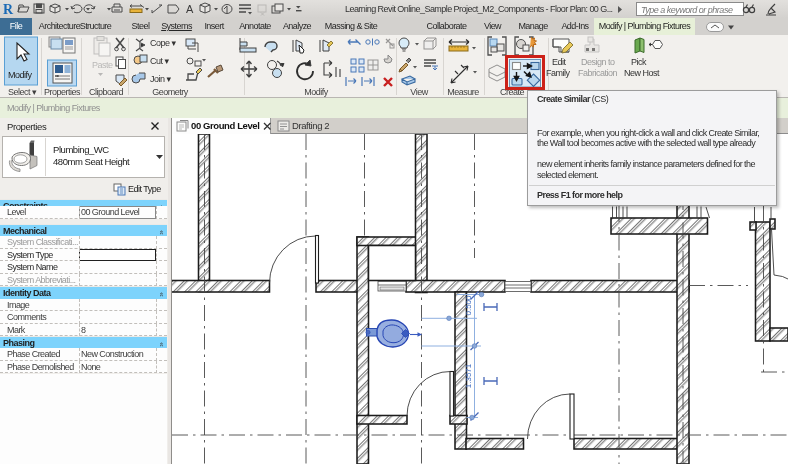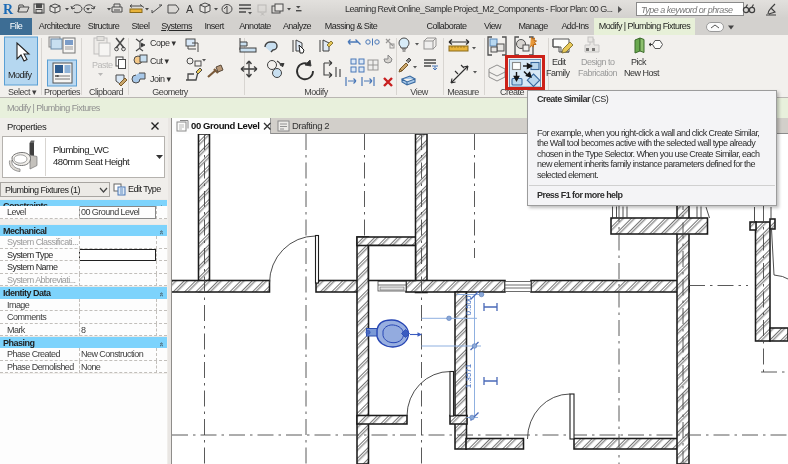--- a/index.html
+++ b/index.html
@@ -109,21 +109,21 @@
 <circle cx="4" cy="8" r="2.6"></circle>
           <circle cx="10" cy="8" r="2.6"></circle>
           <path d="M4 5 l1.5 -2.5 M10 5 l1.5 -2.5 M6.6 8 h0.8"></path>
 <path d="M26 12 c0 -4 2 -4 3 -6 l4 -4 M29 6 l4 4 c-2 1 -4 1 -6 2 M24 13 h10"></path>
 </g>
       </svg>
 </div>
 <div id="menubar" class="ab">
 <div class="mtab" id="filetab">File</div>
 <div class="mtab" style="left:32px;width:55px;">Architecture</div>
-<div class="mtab" style="left:81px;width:45px;">Structure</div>
+<div class="mtab" style="left:73px;width:45px;">Structure</div>
 <div class="mtab" style="left:123px;width:35px;">Steel</div>
 <div class="mtab" style="left:154px;width:45px;text-decoration:underline;">Systems</div>
 <div class="mtab" style="left:194px;width:40px;">Insert</div>
 <div class="mtab" style="left:230px;width:50px;">Annotate</div>
 <div class="mtab" style="left:276px;width:42px;">Analyze</div>
 <div class="mtab" style="left:314px;width:74px;">Massing &amp; Site</div>
 <div class="mtab" style="left:421px;width:51px;">Collaborate</div>
 <div class="mtab" style="left:478px;width:29px;">View</div>
 <div class="mtab" style="left:512px;width:42px;">Manage</div>
 <div class="mtab" style="left:554px;width:42px;">Add-Ins</div>
@@ -365,26 +365,20 @@
 <path d="M26 17 l7 1.5 v9 l-7 3.5 z" fill="#c4c1bc" stroke="#777" stroke-width="0.7"></path>
 <path d="M8 20 c0 -3 5 -5.5 10 -5.5 c5 0 8.5 2.5 8.5 6 c0 4 -3.5 7 -9 7 c-5.5 0 -9.5 -3 -9.5 -7.5" fill="#f2f0ec" stroke="#666" stroke-width="0.9"></path>
 <ellipse cx="16.5" cy="21" rx="6.5" ry="4.2" fill="#fff" stroke="#8a8a8a" stroke-width="0.8"></ellipse>
 <path d="M8 22 c-1 5 3 8.5 8 9 l0 2.5 c-7 -0.5 -11.5 -5 -10.5 -11" fill="#dcd9d4" stroke="#777" stroke-width="0.7"></path>
 </svg>
 </div>
 <span class="tsel-t" style="top:7px">Plumbing_WC</span>
 <span class="tsel-t" style="top:19px">480mm Seat Height</span>
 <svg class="ab" style="left:152px;top:16px" width="9" height="8">
           <path d="M1 2 h7 l-3.5 4 z" fill="#333"></path>
-        </svg>
-</div>
-<div id="combo" class="ab">
-        <span>Plumbing Fixtures (1)</span>
-<svg class="ab" style="left:98px;top:4px" width="9" height="7">
-          <path d="M1 1 l3.5 4 3.5 -4" stroke="#444" fill="none" stroke-width="1.2"></path>
         </svg>
 </div>
 <div id="edittype" class="ab">
 <svg class="ab" style="left:1px;top:1px" width="14" height="13" viewBox="0 0 14 13">
 <rect x="1" y="1" width="7" height="7" fill="#fff" stroke="#666"></rect>
           <rect x="5" y="4" width="7" height="8" fill="#dce8f4" stroke="#4a78b8"></rect>
           <path d="M7 6 h3 M7 8 h3 M7 10 h3" stroke="#4a78b8" stroke-width="0.8"></path>
 </svg>
 <span>Edit Type</span>
       </div>
@@ -586,20 +580,19 @@
 <path d="M238 200.5 h8" stroke="#3a5cc0" stroke-width="1.1" fill="none"></path>
 <path d="M245.5 198.3 l4.5 2.2 -4.5 2.2 z" fill="#3a5cc0"></path>
 </g>
 </svg>
 </div>
 </div>
 <div id="tooltip" class="ab">
 <span class="tt" style="top:3px"><b>Create Similar</b> (CS)</span>
 <span class="tt" style="top:37px">For example, when you right-click a wall and click Create Similar,</span>
 <span class="tt" style="top:47.4px">the Wall tool becomes active with the selected wall type already</span>
-<span class="tt" style="top:57.8px">chosen in the Type Selector. When you use Create Similar, each</span>
 <span class="tt" style="top:68.2px">new element inherits family instance parameters defined for the</span>
 <span class="tt" style="top:78.6px">selected element.</span>
 <div id="ttsep"></div>
 <span class="tt" style="top:99px"><b>Press F1 for more help</b></span>
 </div>
 <div class="ab" style="left:171px;top:118px;width:1px;height:346px;background:#8f8d8a"></div>
 <div id="redbox" class="ab"></div>
 </div>
 </body></html>

